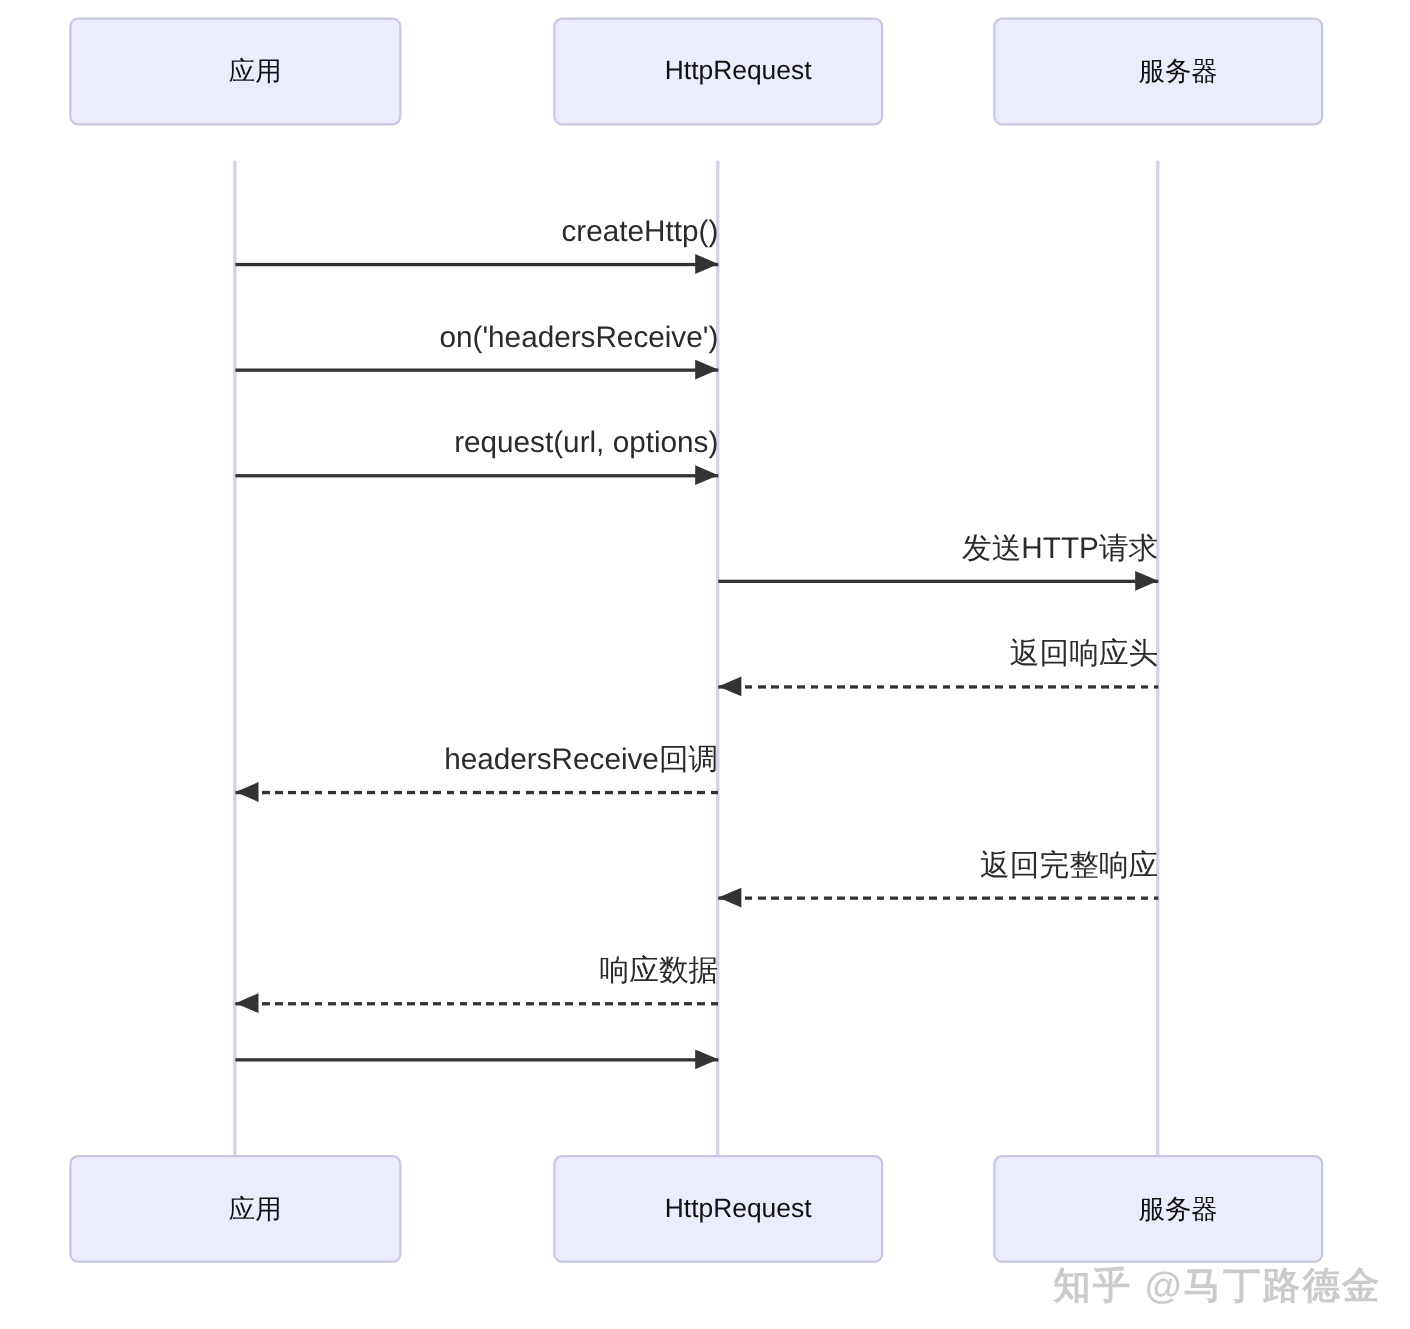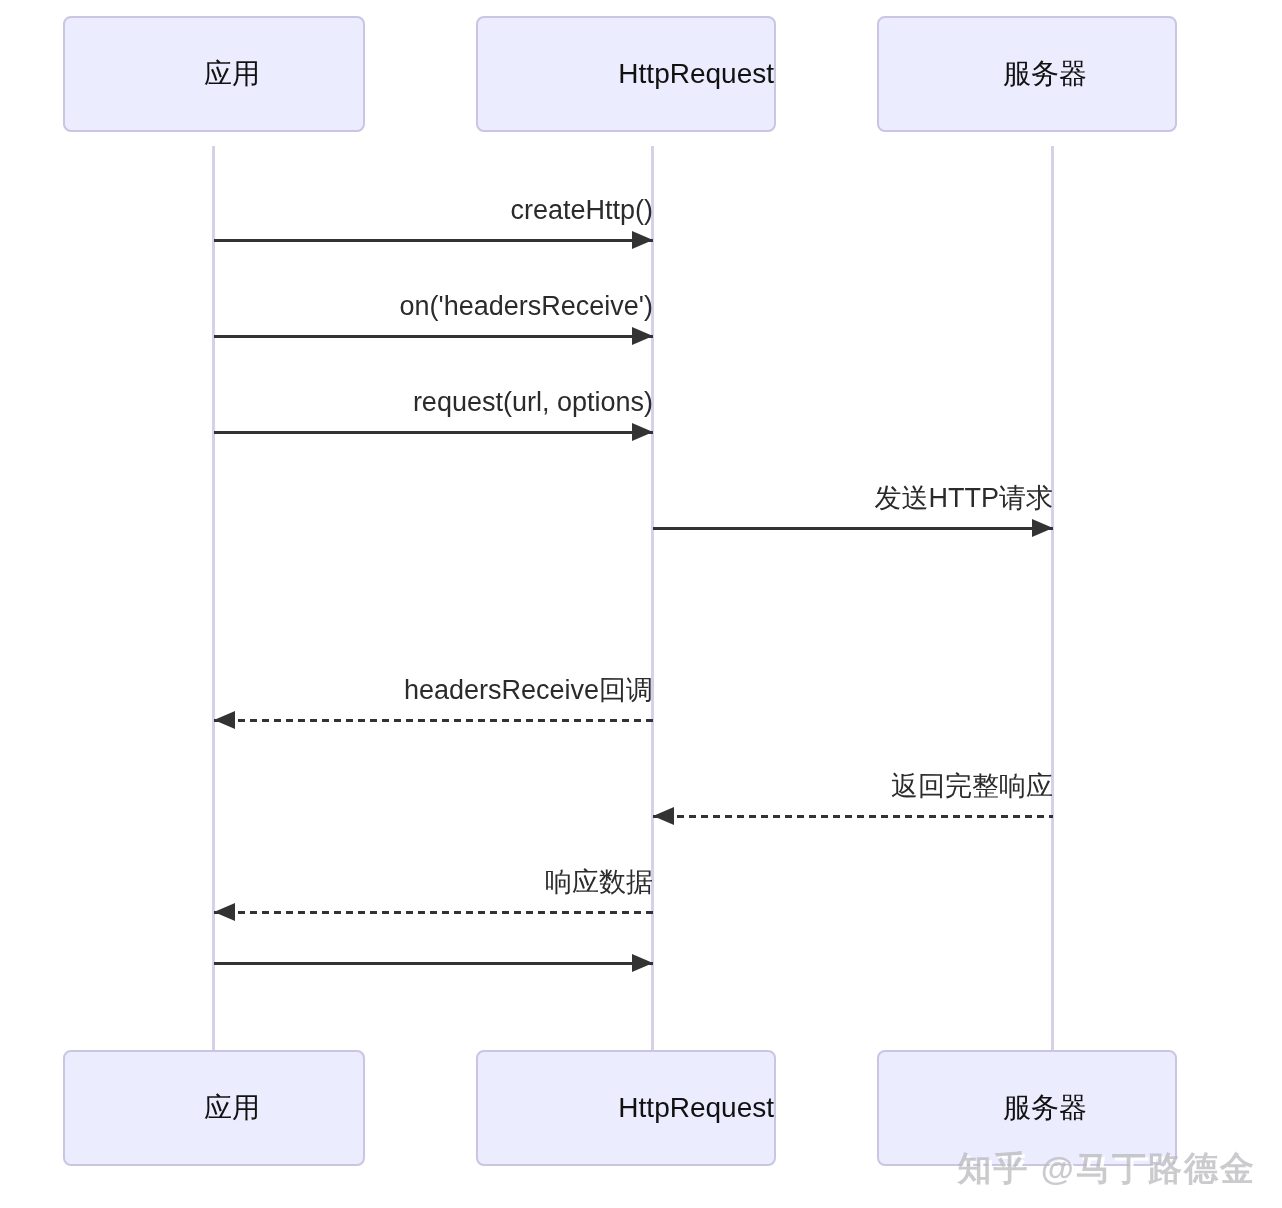--- a/index.html
+++ b/index.html
@@ -11,37 +11,37 @@
   .canvas {
     position: relative;
     width: 1282px;
     height: 1208px;
     background: #ffffff;
     overflow: hidden;
   }
   
   .actor-box {
     position: absolute;
-    height: 116px;
+    height: 98px;
     background: #ececff;
     border: 2px solid #c9c5e2;
     border-radius: 8px;
     box-sizing: border-box;
     display: flex;
     align-items: center;
     justify-content: center;
-    font-size: 28px;
+    font-size: 24px;
     color: #111111;
     padding-left: 36px;
   }
   .actor-box.top { top: 16px; }
   .actor-box.bottom { top: 1050px; }
   .actor-box.pos-app    { left: 63px;  width: 302px; }
-  .actor-box.pos-http   { left: 476px; width: 300px; justify-content: flex-end; }
-  .actor-box.pos-server { left: 877px; width: 300px; }
+  .actor-box.pos-http   { left: 503px; width: 300px; }
+  .actor-box.pos-server { left: 903px; width: 300px; }
 
   
   .lifeline {
     position: absolute;
     top: 146px;
     height: 904px;
     width: 3px;
     background: #d6d0e8;
   }
   .lifeline.pos-app    { left: 212px; }
@@ -138,20 +138,26 @@
     </div>
   </div>
 
   <div class="msg" style="left:653px; top:482px; width:400px">
     <div class="msg-label">发送HTTP请求</div>
     <div class="msg-line solid">
       <div class="arrowhead right"></div>
     </div>
   </div>
 
+  <div class="msg" style="left:653px; top:578px; width:400px">
+    <div class="msg-label">返回响应头</div>
+    <div class="msg-line dashed">
+      <div class="arrowhead left"></div>
+    </div>
+  </div>
 
   <div class="msg" style="left:214px; top:674px; width:439px">
     <div class="msg-label">headersReceive回调</div>
     <div class="msg-line dashed">
       <div class="arrowhead left"></div>
     </div>
   </div>
 
   <div class="msg" style="left:653px; top:770px; width:400px">
     <div class="msg-label">返回完整响应</div>

